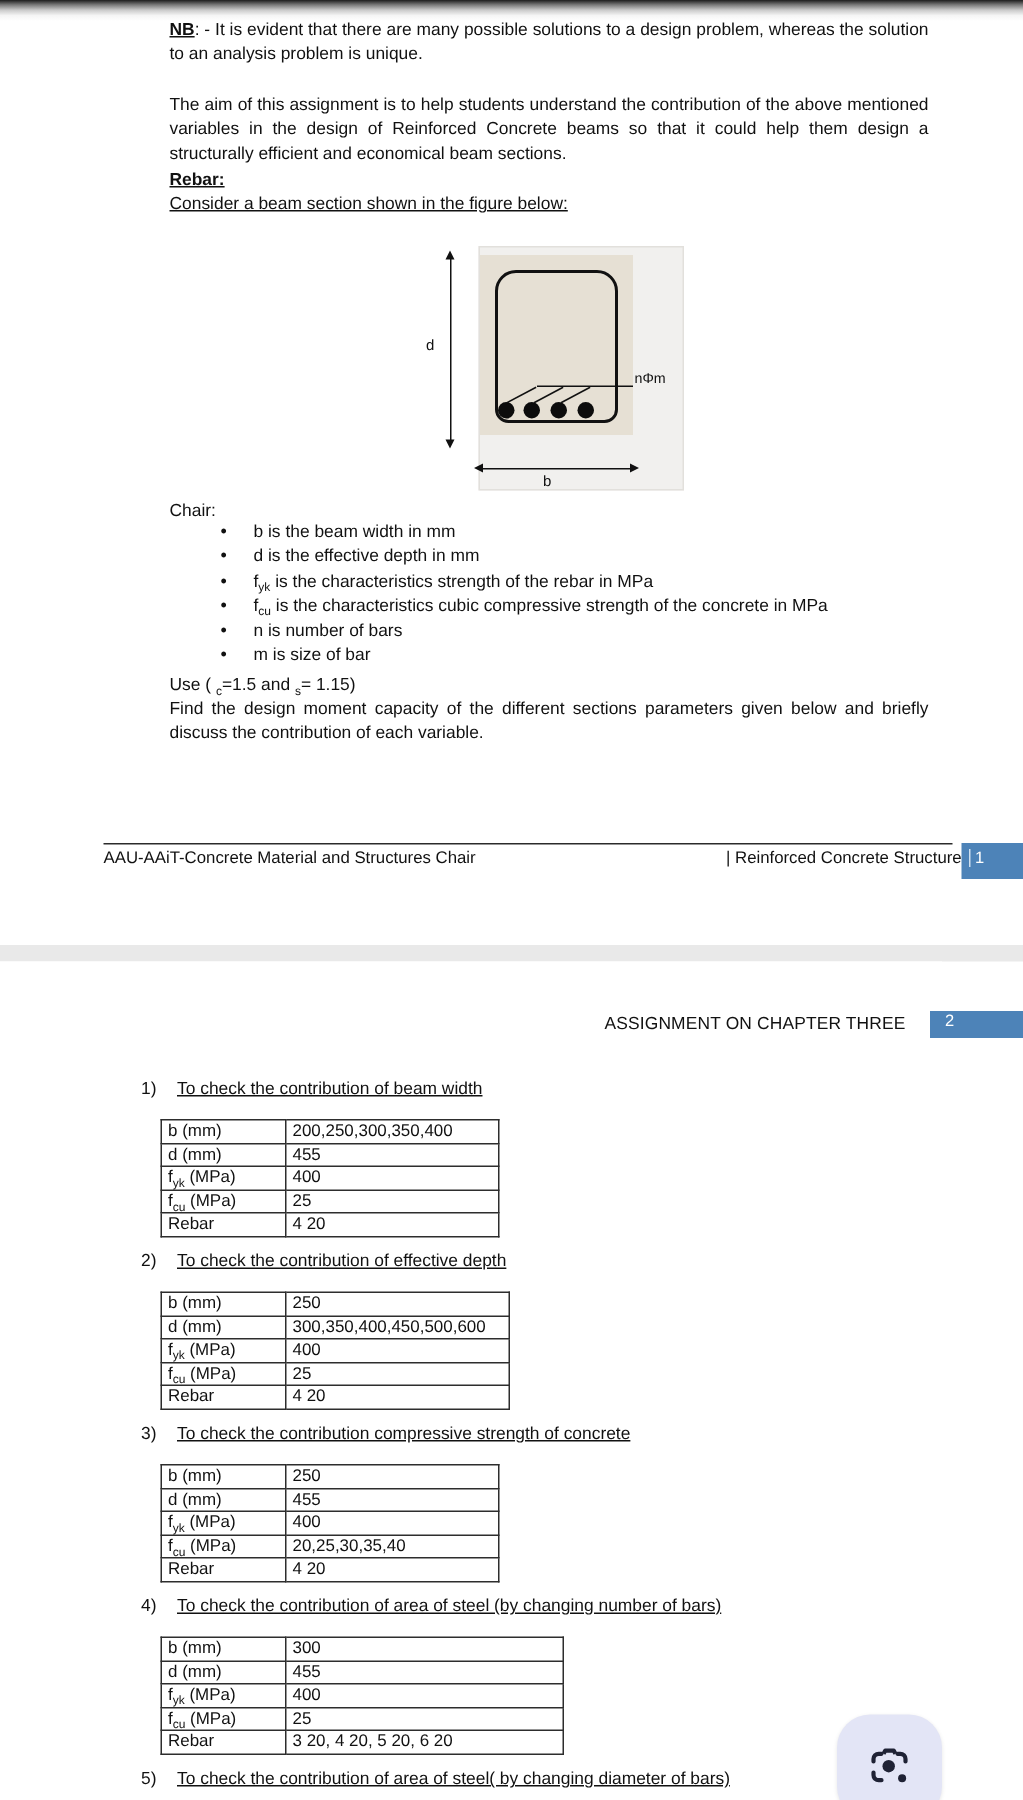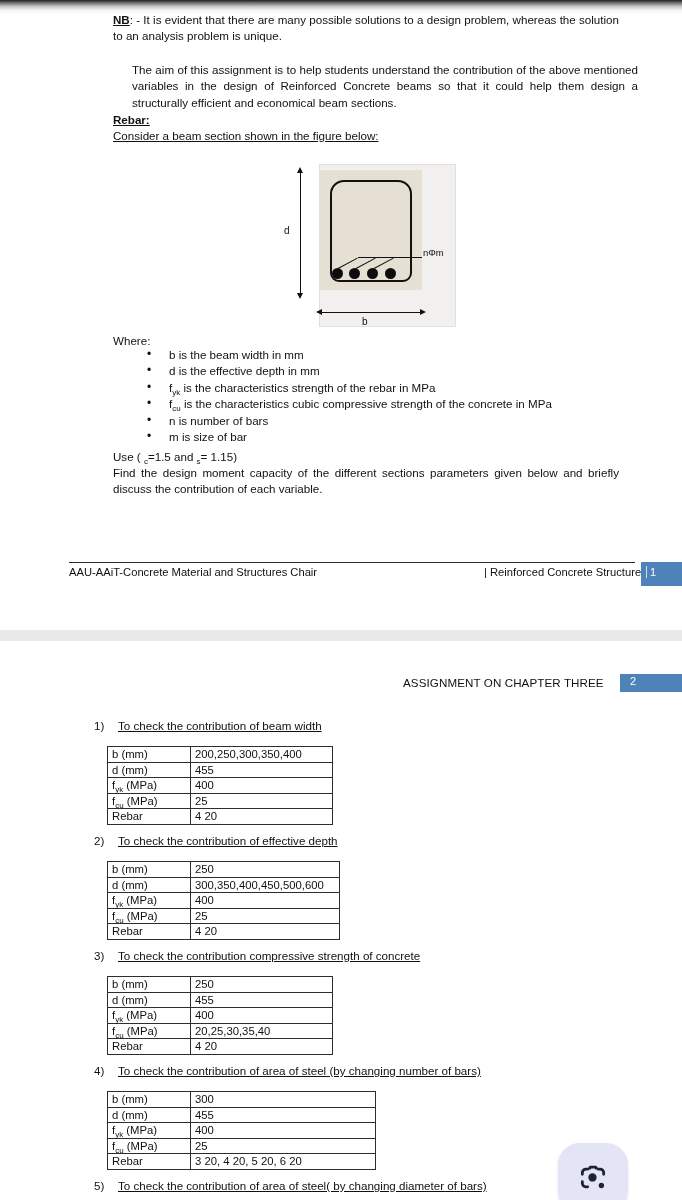--- a/index.html
+++ b/index.html
@@ -254,21 +254,21 @@
 </style>
 </head>
 <body>
 
 <div class="page" id="page-one">
 
   <div class="para col" style="top:12px;">
     <span class="b u">NB</span><span>: - It is evident that there are many possible solutions to a design problem, whereas the solution to an analysis problem is unique.</span>
   </div>
 
-  <div class="para col" style="top:62px;margin-left:19px;">The aim of this assignment is to help students understand the contribution of the above mentioned variables in the design of Reinforced Concrete beams so that it could help them design a structurally efficient and economical beam sections.</div>
+  <div class="para col" style="top:62px;">The aim of this assignment is to help students understand the contribution of the above mentioned variables in the design of Reinforced Concrete beams so that it could help them design a structurally efficient and economical beam sections.</div>
 
   <div class="para col" style="top:112px;">
     <span class="b u">Rebar:</span>
   </div>
 
   <div class="para col" style="top:128px;text-decoration:underline;">Consider a beam section shown in the figure below:</div>
 
   <div class="figure">
     <div class="dim-v"></div>
     <div class="lbl-d">d</div>
@@ -281,21 +281,21 @@
     <div class="rebar r4"></div>
     <div class="leader" style="left:54px; top:104px; width:22px; transform:rotate(-28deg);"></div>
     <div class="leader" style="left:72px; top:104px; width:22px; transform:rotate(-28deg);"></div>
     <div class="leader" style="left:90px; top:104px; width:22px; transform:rotate(-28deg);"></div>
     <div class="leader" style="left:74px; top:93px; width:64px;"></div>
     <div class="lbl-nphim">nΦm</div>
     <div class="dim-h"></div>
     <div class="lbl-b">b</div>
   </div>
 
-  <div class="para col" style="top:333px;">Where:</div>
+  <div class="para col" style="top:333px;">Chair:</div>
 
   <ul class="where-list">
     <li>b is the beam width in mm</li>
     <li>d is the effective depth in mm</li>
     <li>f<sub>yk</sub> is the characteristics strength of the rebar in MPa</li>
     <li>f<sub>cu</sub> is the characteristics cubic compressive strength of the concrete in MPa</li>
     <li>n is number of bars</li>
     <li>m is size of bar</li>
   </ul>
 

